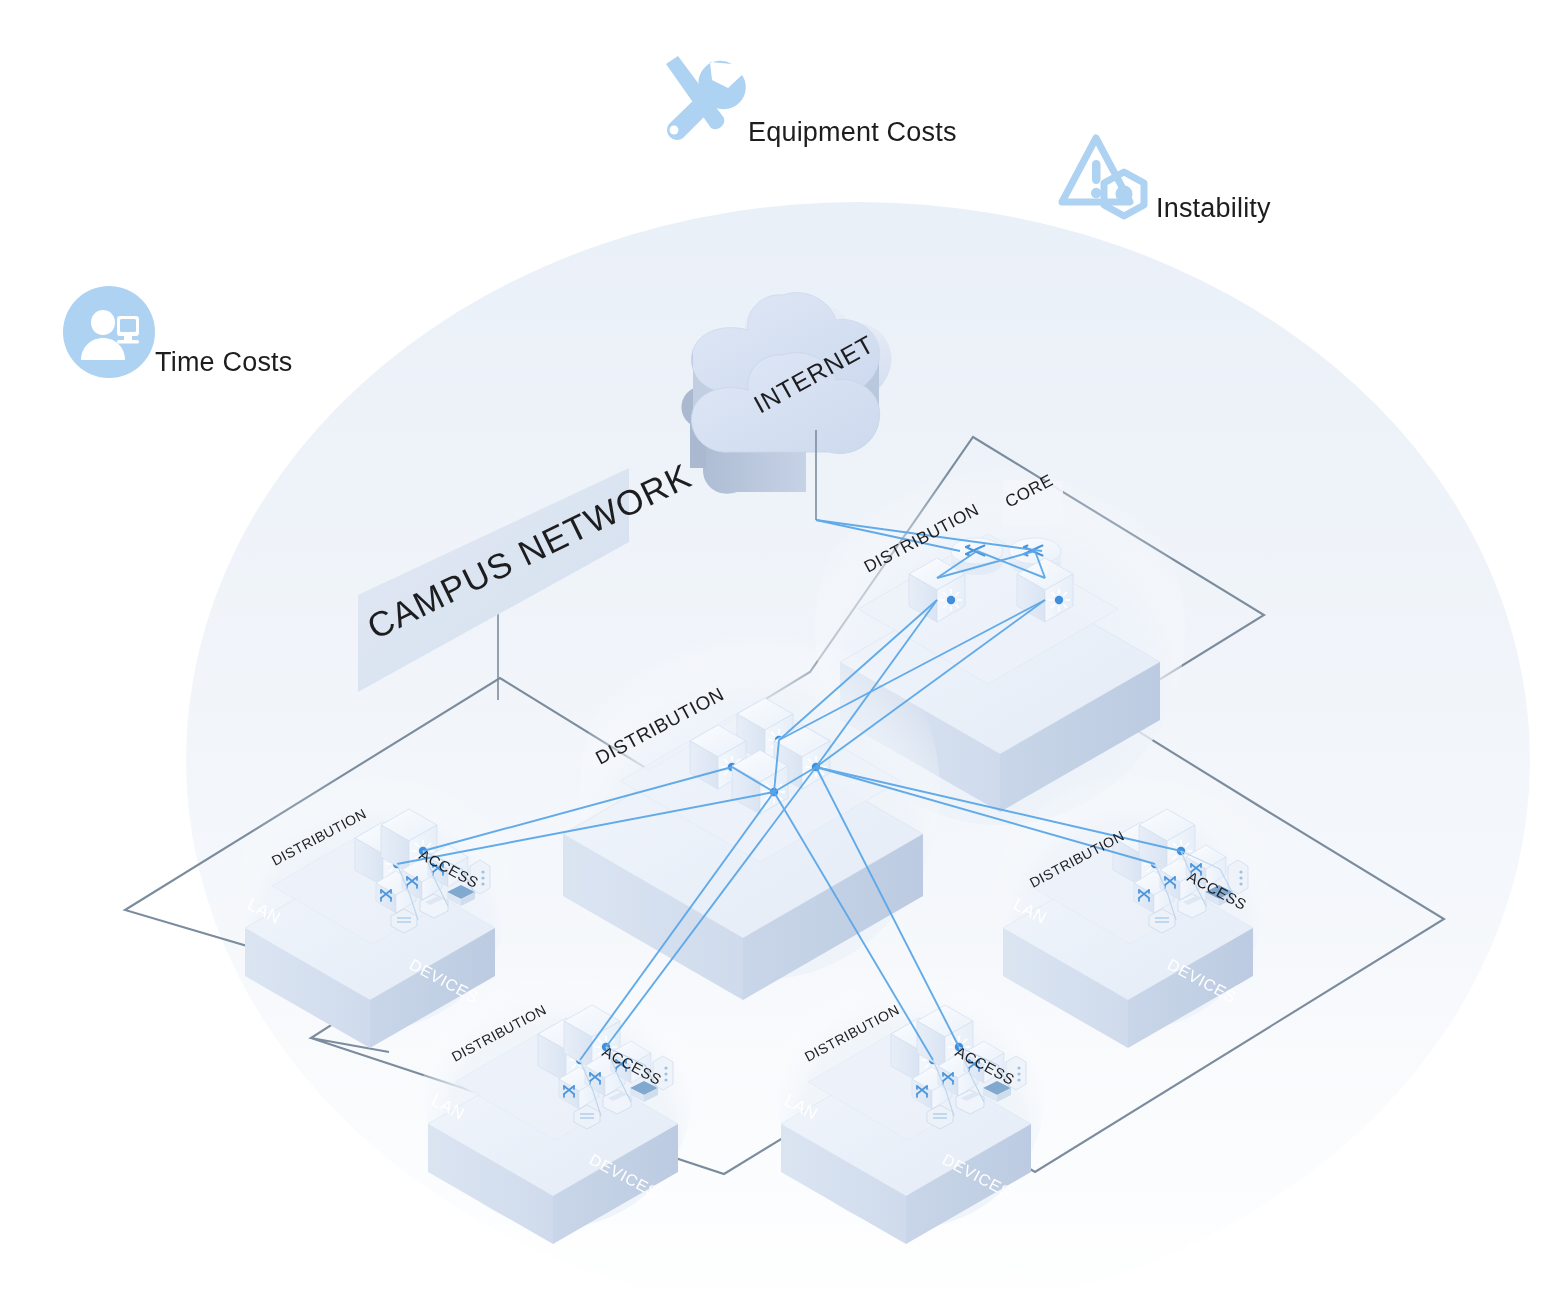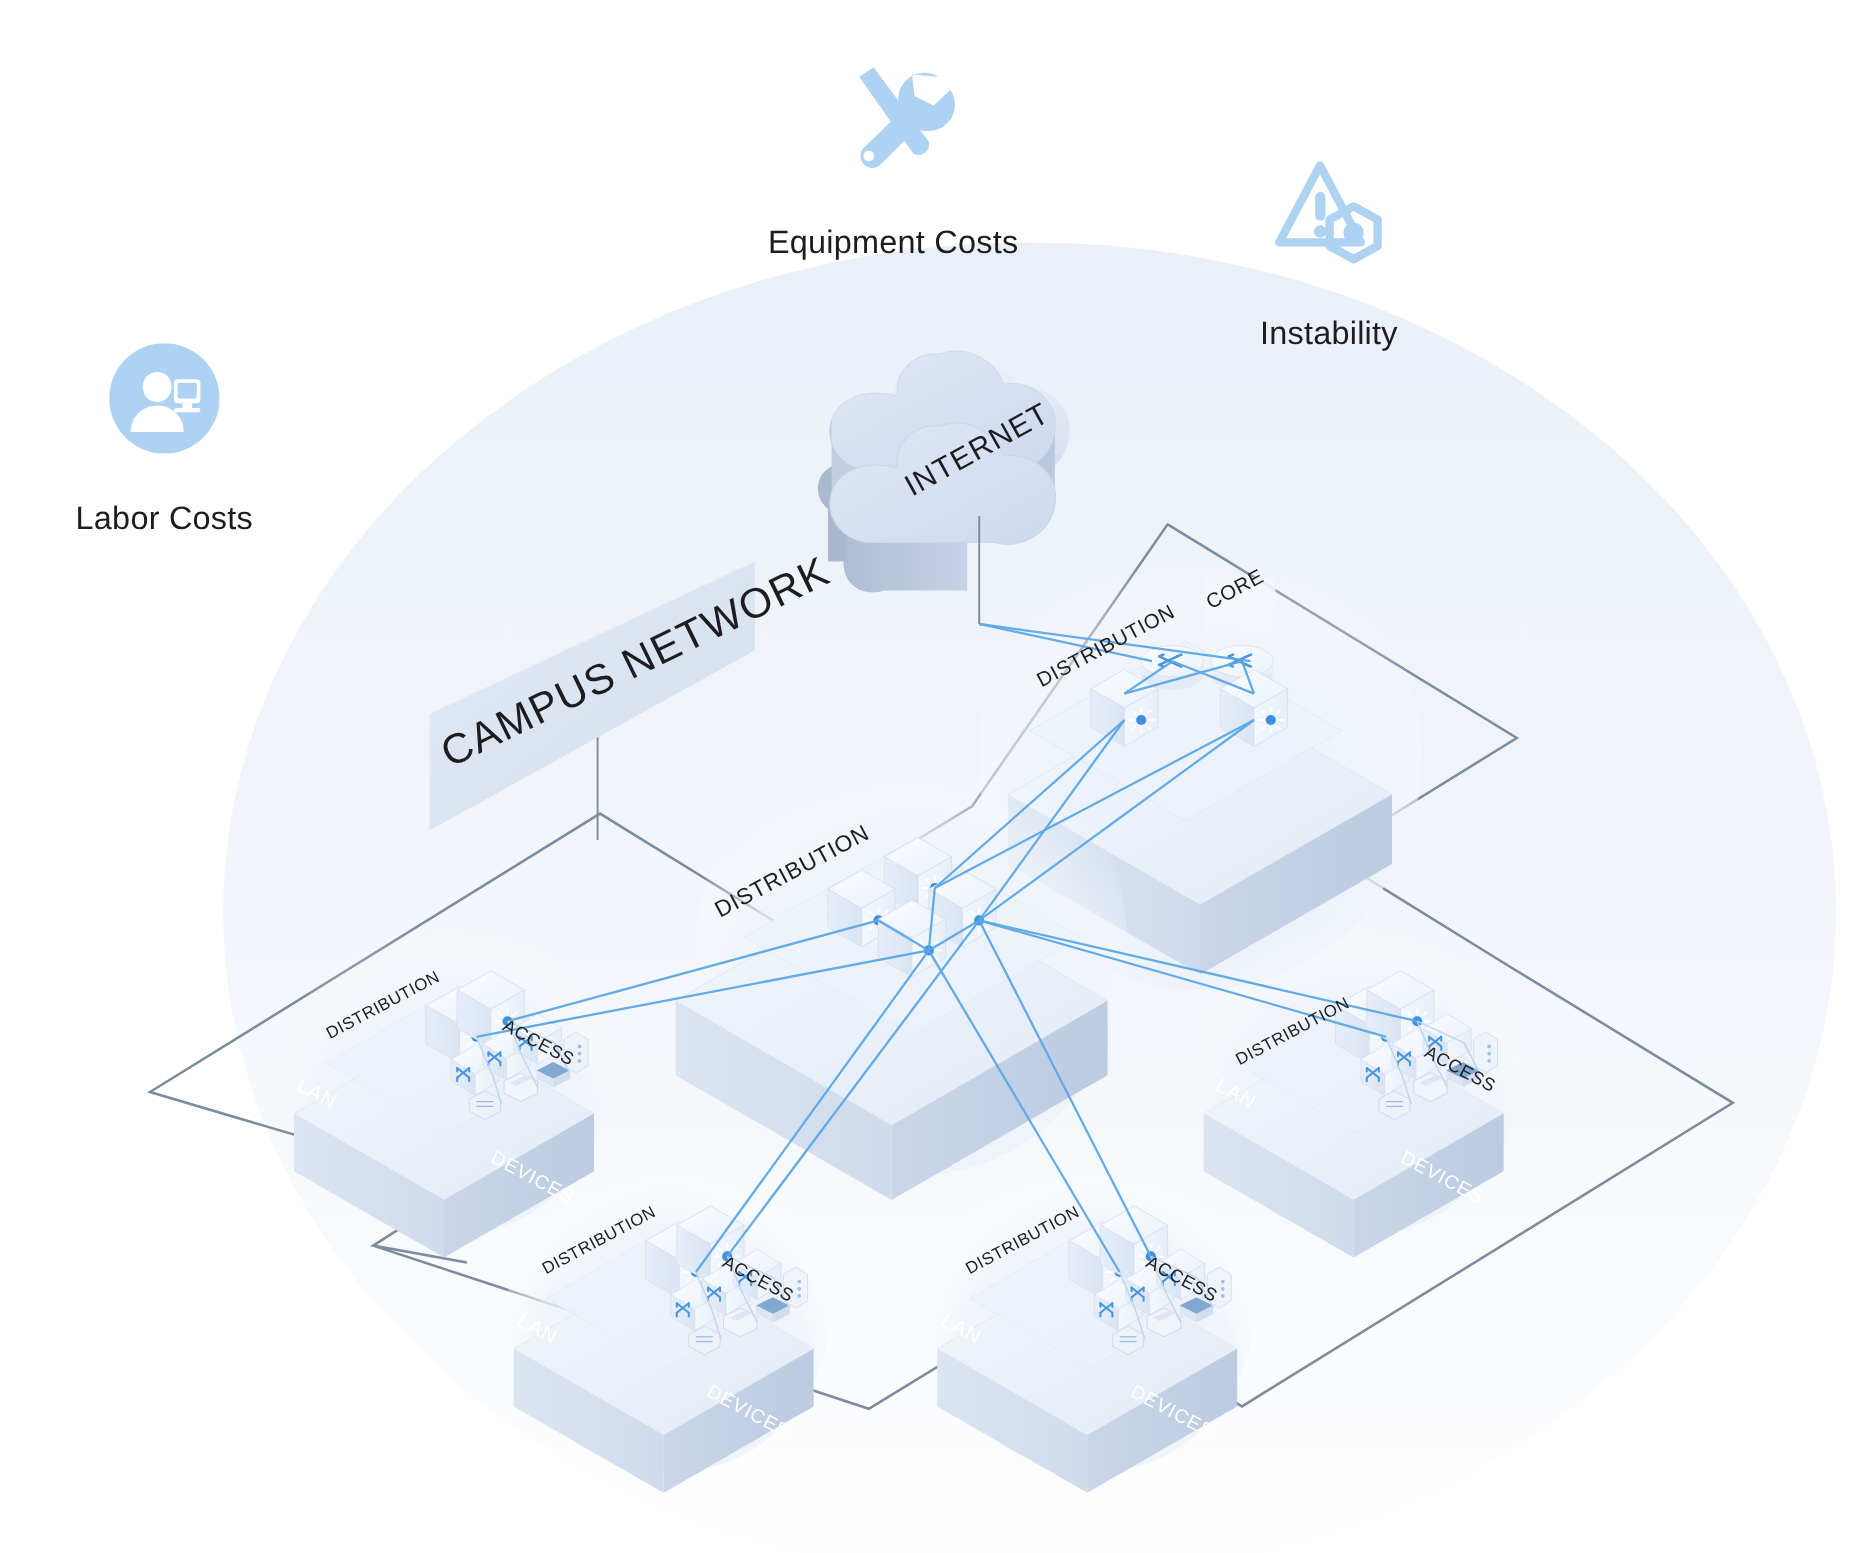--- a/index.html
+++ b/index.html
@@ -3,21 +3,21 @@
 <meta charset="utf-8">
 <style>
   html,body{margin:0;padding:0;background:#ffffff;}
   body{
     width:1560px;height:1294px;position:relative;overflow:hidden;
     font-family:"Liberation Sans", sans-serif;
     -webkit-font-smoothing:antialiased;
   }
   #stage{position:absolute;inset:0;width:1560px;height:1294px;}
   svg.layer{position:absolute;left:0;top:0;width:1560px;height:1294px;overflow:visible;}
-  .cost-item{position:absolute;display:flex;flex-direction:column;align-items:center;gap:29px;}
+  .cost-item{position:absolute;display:flex;flex-direction:row;align-items:flex-end;}
   .cost-label{
     font-size:27px;color:#1d1d1f;white-space:nowrap;margin-top:10px;
     font-family:"Liberation Sans", sans-serif;font-weight:400;letter-spacing:.2px;
   }
   .cost-icon{display:block;}
 </style>
 </head>
 <body>
 
 <div id="stage">
@@ -503,21 +503,21 @@
   <div class="cost-item" style="left:63px;top:286px;">
     <svg class="cost-icon" width="92" height="92" viewBox="0 0 92 92">
       <circle cx="46" cy="46" r="46" fill="#aed2f2"></circle>
       <path d="M40 24c7 0 12 5.5 12 12.5S47 49 40 49s-12-5.5-12-12.5S33 24 40 24z" fill="#fff"></path>
       <path d="M18 74c0-13 10-22 22-22s22 9 22 22z" fill="#fff"></path>
       <rect x="54" y="30" width="22" height="20" rx="3" fill="#fff"></rect>
       <rect x="57" y="33" width="16" height="13" rx="1.6" fill="#aed2f2"></rect>
       <rect x="61" y="50" width="8" height="4" fill="#fff"></rect>
       <rect x="54" y="54" width="22" height="3.5" rx="1.6" fill="#fff"></rect>
     </svg>
-    <div class="cost-label">Labor Costs</div>
+    <div class="cost-label">Time Costs</div>
   </div>
 
 
   <div class="cost-item" style="left:640px;top:48px;">
     <svg class="cost-icon" width="108" height="100" viewBox="0 0 108 100">
 
       <path d="M26 16 L38 8 L84 70 a9 9 0 0 1 -13 10 Z" fill="#aed2f2"></path>
 
       <path d="M92 16 a22 22 0 0 0 -31 29 L29 76 a10 10 0 0 0 14 14 l31 -31 a22 22 0 0 0 28 -32 L88 40 L72 32 L70 14 Z" fill="#aed2f2"></path>
       <circle cx="34" cy="82" r="4.5" fill="#fff"></circle>

